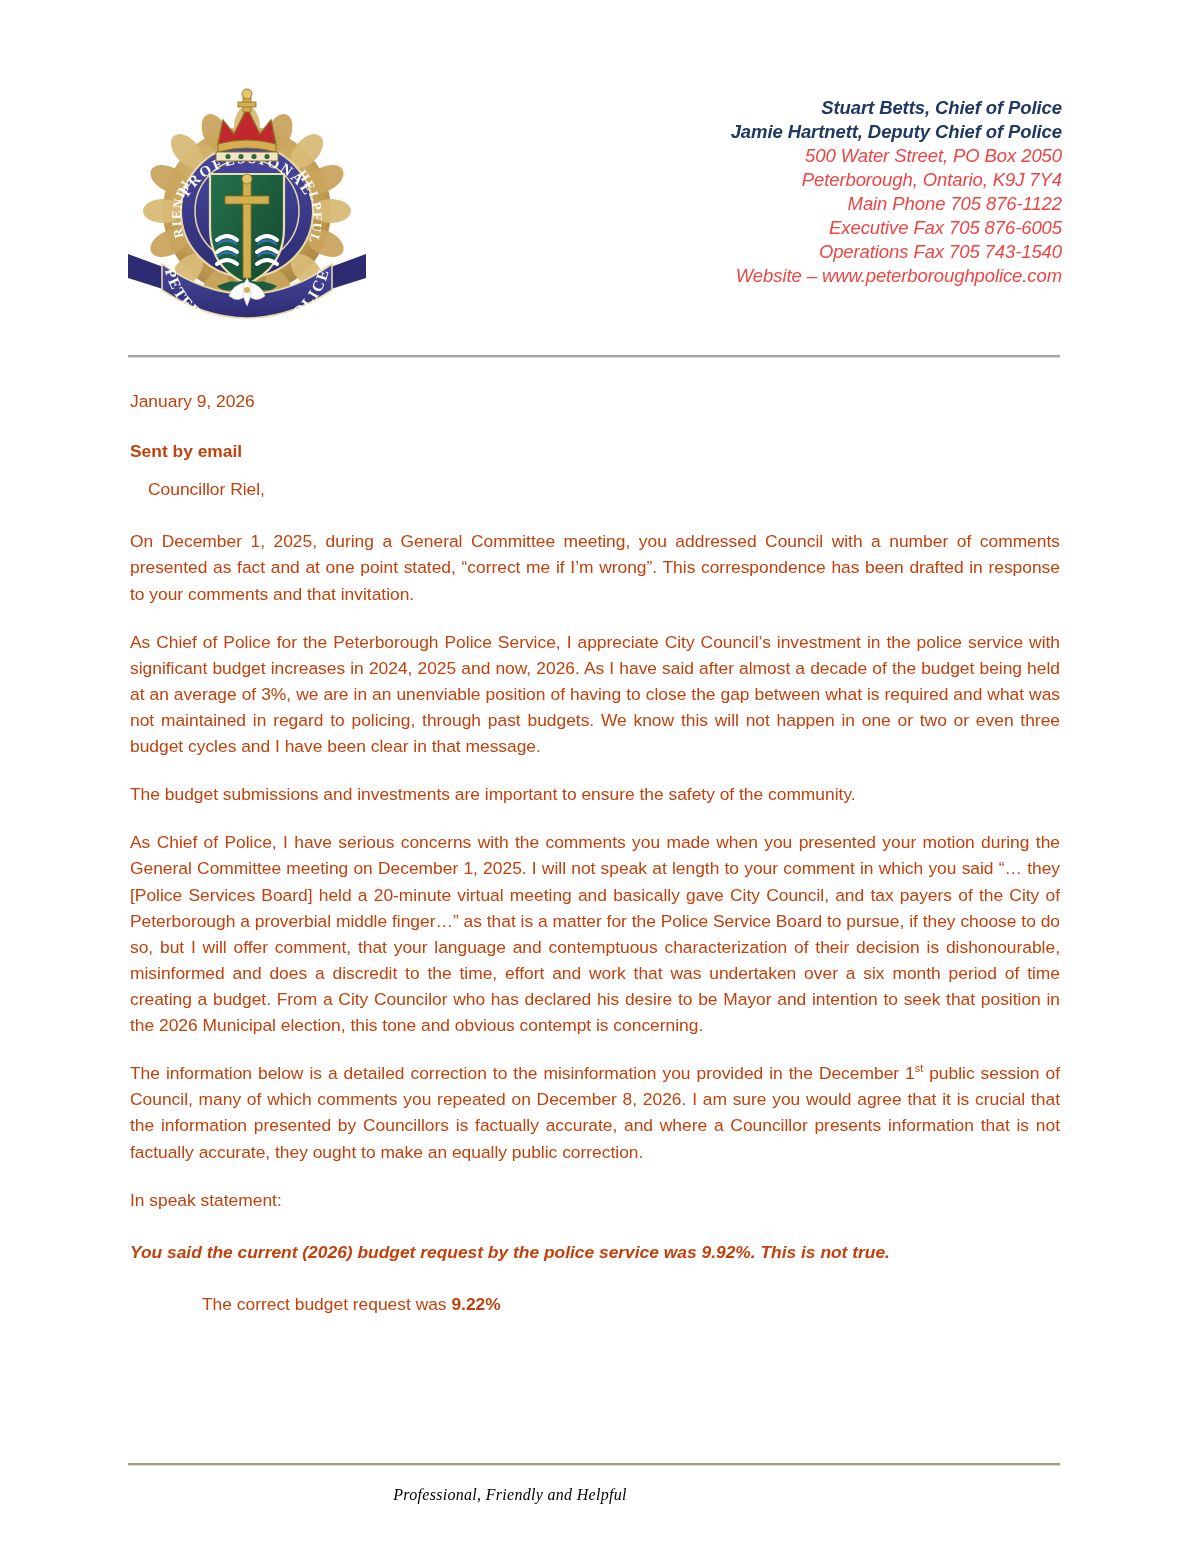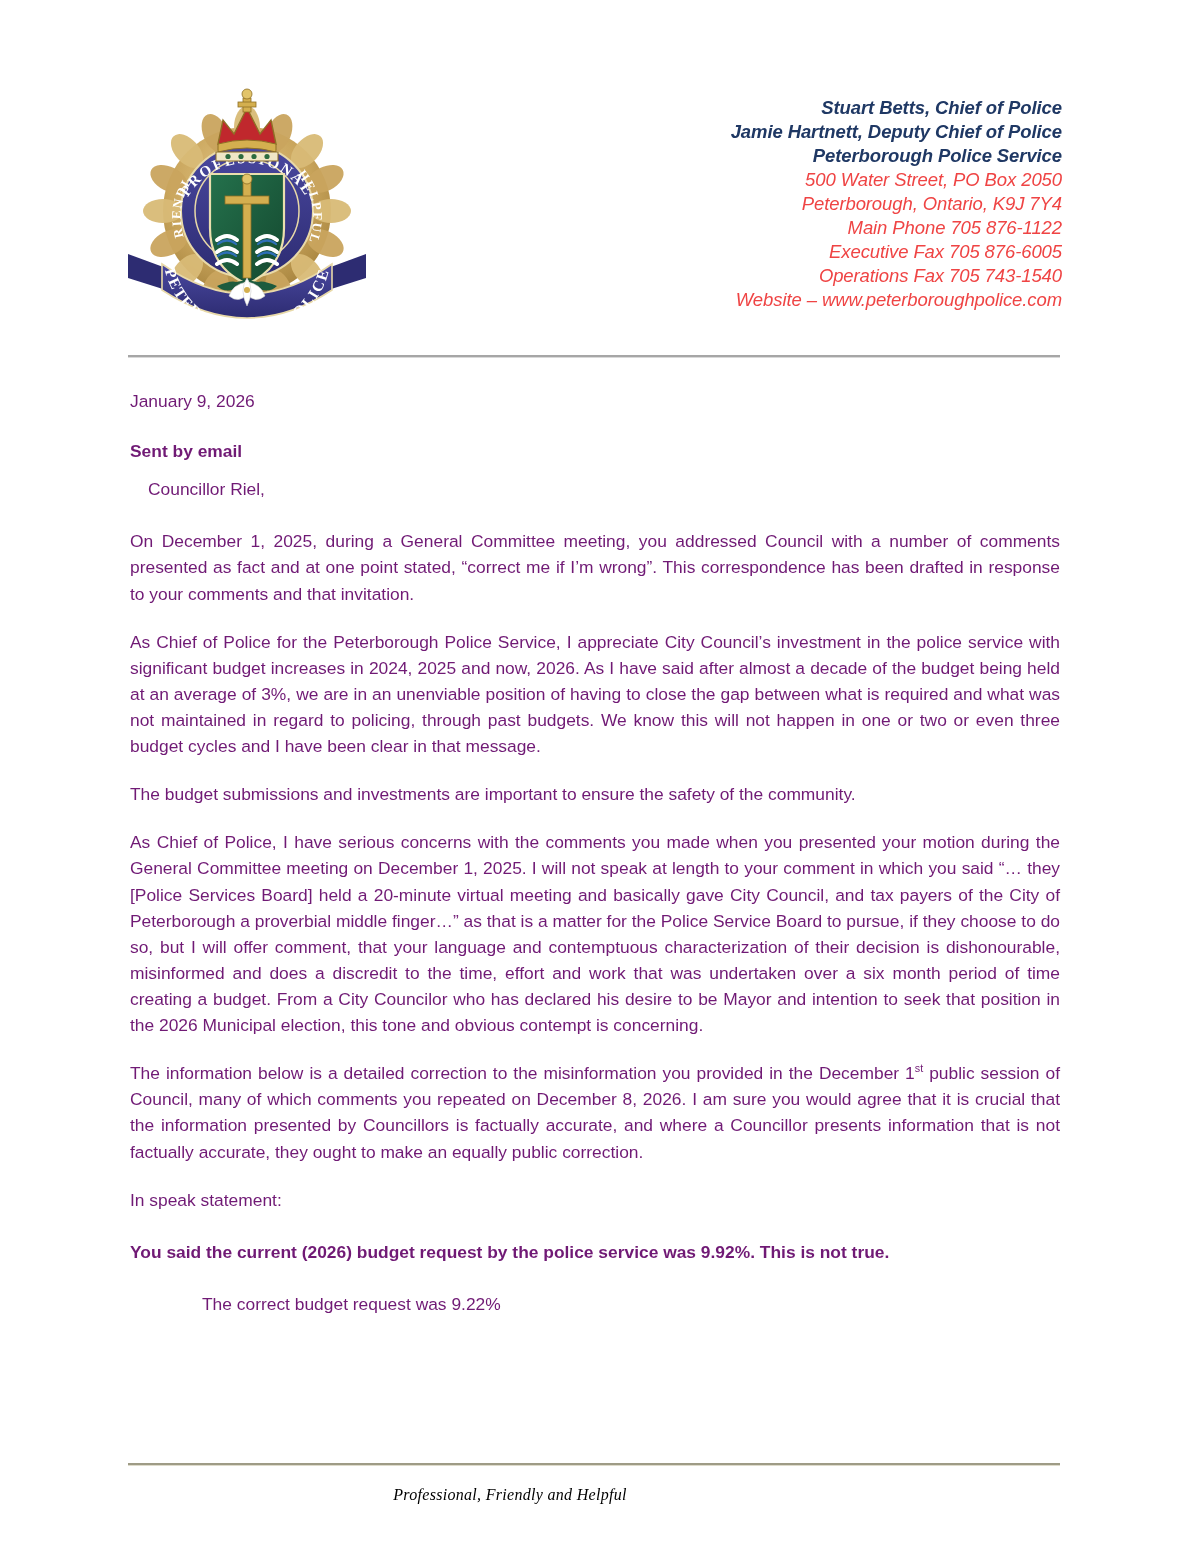--- a/index.html
+++ b/index.html
@@ -78,37 +78,37 @@
     top: 388px;
     width: 930px;
   }
 
   .ltr {
     font-size: 17.4px;
     line-height: 1.50;
     margin: 0 0 22px 0;
     text-align: justify;
     text-justify: inter-word;
-    color: #701a75;
+    color: #c2410c;
   }
   .ltr.nojust { text-align: left; }
-  .ltr.bold { font-weight: bold; }
+  .ltr.bold { font-weight: bold; font-style: italic; }
   .ltr.gap-lg { margin-bottom: 26px; }
   .ltr.indent { margin-left: 72px; text-align: left; }
 
   .date-line { margin-bottom: 24px; }
   .sent-by { font-weight: bold; margin-bottom: 12px; }
   .salutation { margin-bottom: 26px; margin-left: 18px; }
 
   sup.ord {
     font-size: 0.62em;
     vertical-align: super;
     line-height: 0;
   }
-  b.inl { font-weight: normal; }
+  b.inl { font-weight: bold; }
 
   
   .footer-rule {
     position: absolute;
     left: 128px;
     top: 1463px;
     width: 932px;
     height: 2px;
     background: #9e9b86;
     border-bottom: 1px solid #dedbcb;
@@ -243,21 +243,20 @@
           <path d="M 0,-2 Q 14,0 18,12 Q 8,20 0,10 Z" fill="#ffffff" stroke="#cfcfcf" stroke-width="0.6"></path>
           <path d="M 0,-6 Q -8,6 0,22 Q 8,6 0,-6 Z" fill="#ffffff" stroke="#cfcfcf" stroke-width="0.6"></path>
           <circle cx="0" cy="6" r="3" fill="#d4af4f"></circle>
         </g>
       </svg>
     </div>
 
     <div class="contact-block">
       <div class="strong-line">Stuart Betts, Chief of Police</div>
       <div class="strong-line">Jamie Hartnett, Deputy Chief of Police</div>
-      <div class="strong-line">Peterborough Police Service</div>
       <div class="light-line">500 Water Street, PO Box 2050</div>
       <div class="light-line">Peterborough, Ontario, K9J 7Y4</div>
       <div class="light-line">Main Phone 705 876-1122</div>
       <div class="light-line">Executive Fax 705 876-6005</div>
       <div class="light-line">Operations Fax 705 743-1540</div>
       <div class="light-line">Website – www.peterboroughpolice.com</div>
     </div>
   </div>
 
   <div class="header-rule"></div>

